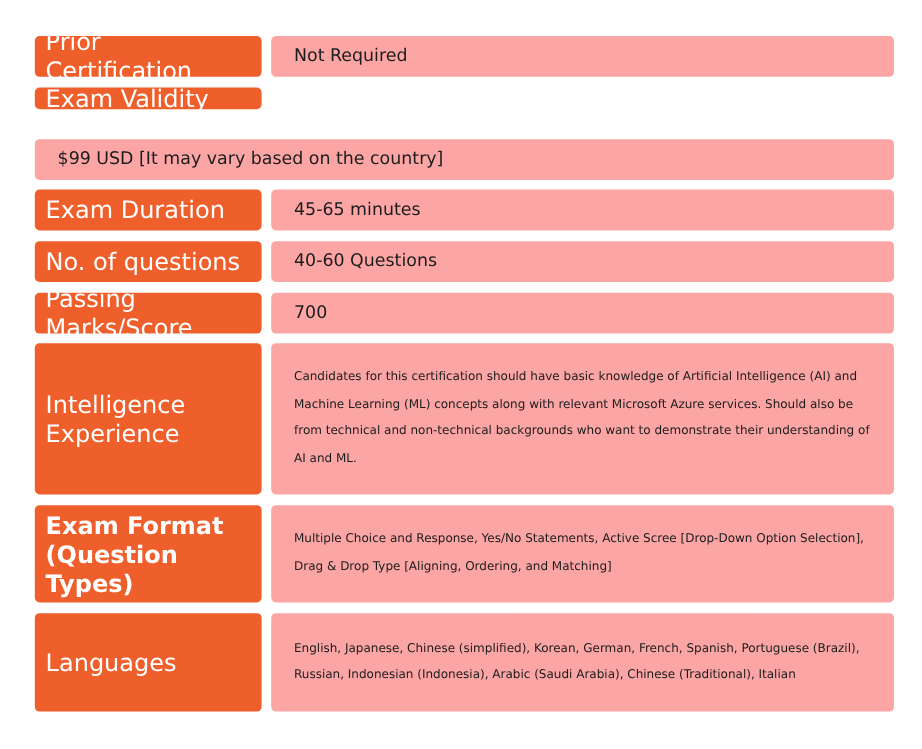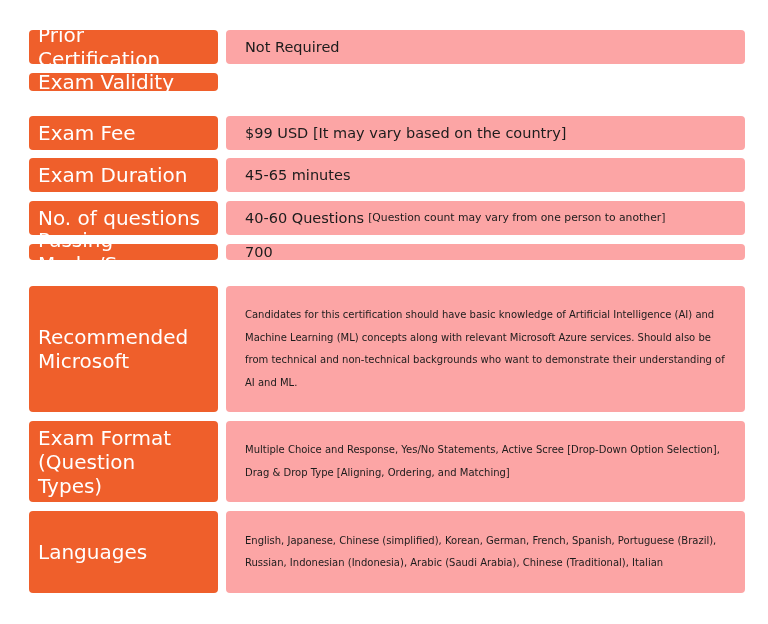--- a/index.html
+++ b/index.html
@@ -17,43 +17,41 @@
 
 <div>
   <div class="row" style="top:30px;height:34px;">
     <div class="label">Prior Certification</div>
     <div class="value">Not Required</div>
   </div>
   <div class="row" style="top:73px;height:18px;">
     <div class="label">Exam Validity</div>
   </div>
   <div class="row" style="top:116px;height:34px;">
-    <div class="label">Exam Fee</div>
     <div class="value">$99 USD [It may vary based on the country]</div>
   </div>
   <div class="row" style="top:158px;height:34px;">
     <div class="label">Exam Duration</div>
     <div class="value">45-65 minutes</div>
   </div>
   <div class="row" style="top:201px;height:34px;border-radius:17px;">
     <div class="label">No. of questions</div>
     <div class="value">
       <span>40-60 Questions</span>
-      <span class="small">[Question count may vary from one person to another]</span>
     </div>
   </div>
-  <div class="row" style="top:244px;height:16px;">
+  <div class="row" style="top:244px;height:34px;">
     <div class="label">Passing Marks/Score</div>
     <div class="value">700</div>
   </div>
   <div class="row" style="top:286px;height:126px;">
-    <div class="label" style="padding-right:40px;">Recommended Microsoft</div>
+    <div class="label" style="padding-right:40px;">Intelligence Experience</div>
     <div class="value multi">Candidates for this certification should have basic knowledge of Artificial Intelligence (AI) and Machine Learning (ML) concepts along with relevant Microsoft Azure services. Should also be from technical and non-technical backgrounds who want to demonstrate their understanding of AI and ML.</div>
   </div>
   <div class="row" style="top:421px;height:81px;">
-    <div class="label" style="padding-right:20px;">Exam Format (Question Types)</div>
+    <div class="label" style="padding-right:20px;font-weight:bold;">Exam Format (Question Types)</div>
     <div class="value multi">Multiple Choice and Response, Yes/No Statements, Active Scree [Drop-Down Option Selection], Drag &amp; Drop Type [Aligning, Ordering, and Matching]</div>
   </div>
   <div class="row" style="top:511px;height:82px;">
     <div class="label">Languages</div>
     <div class="value multi">English, Japanese, Chinese (simplified), Korean, German, French, Spanish, Portuguese (Brazil), Russian, Indonesian (Indonesia), Arabic (Saudi Arabia), Chinese (Traditional), Italian</div>
   </div>
 </div>
 
 </body></html>

